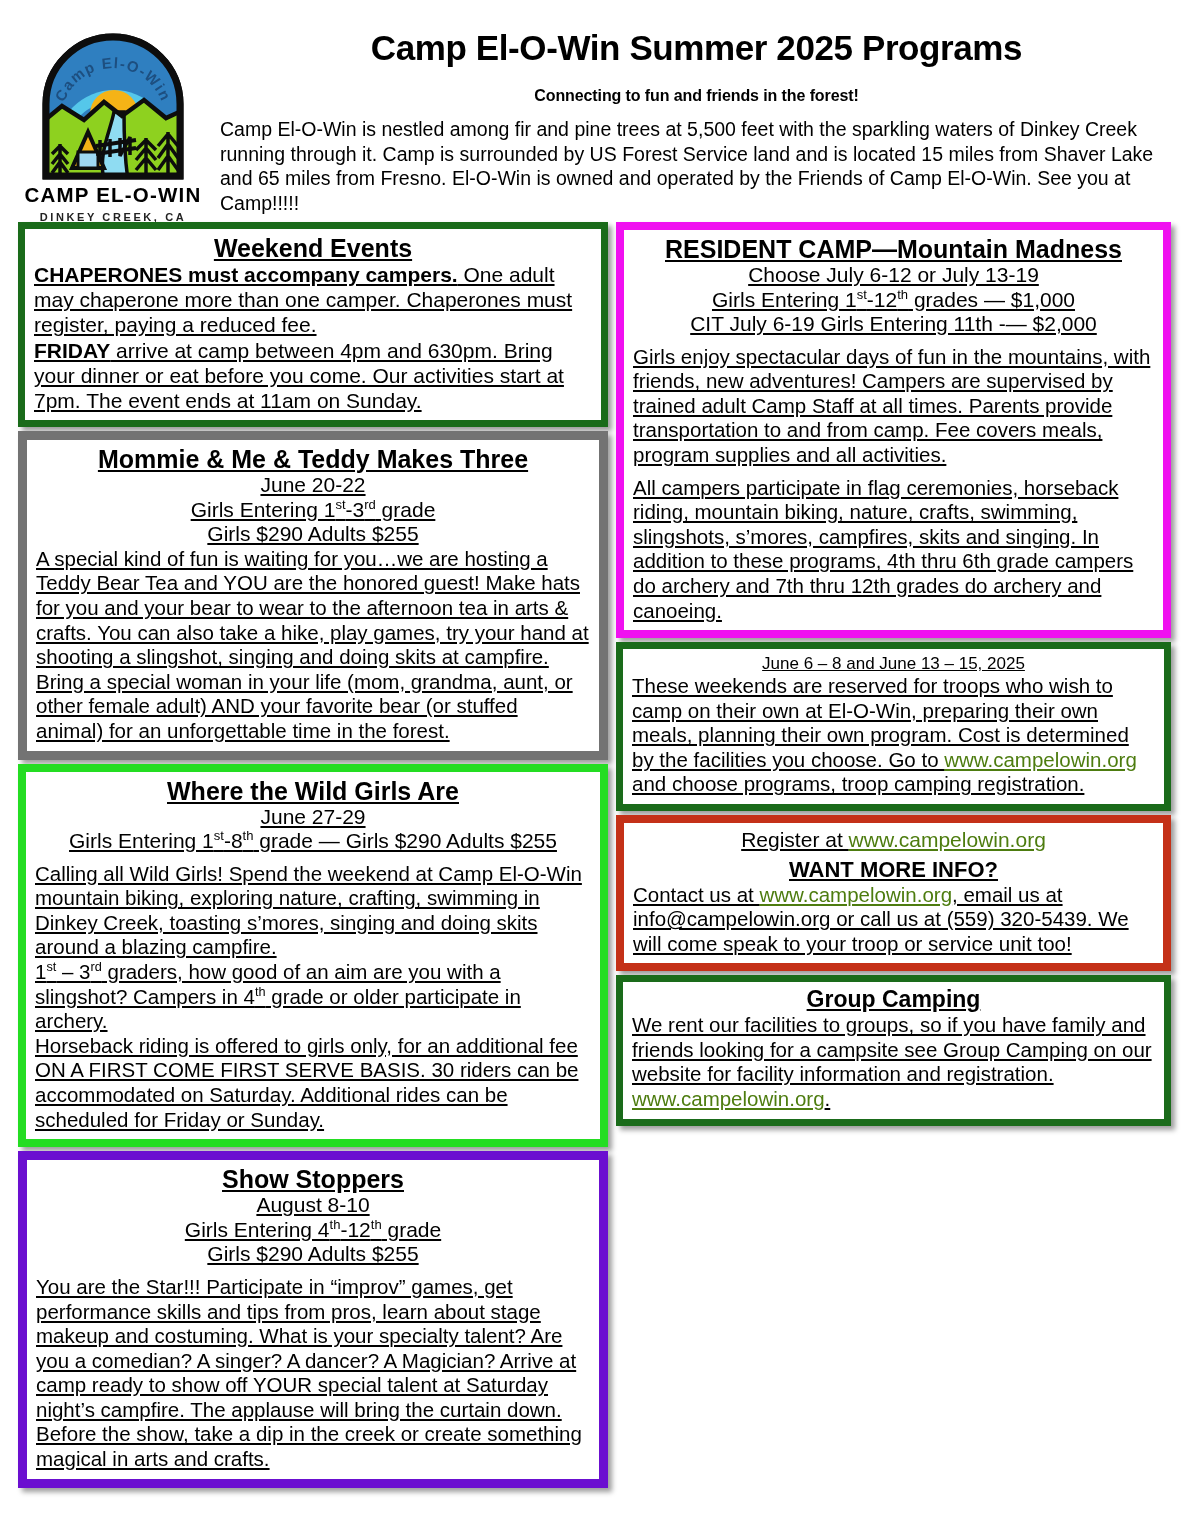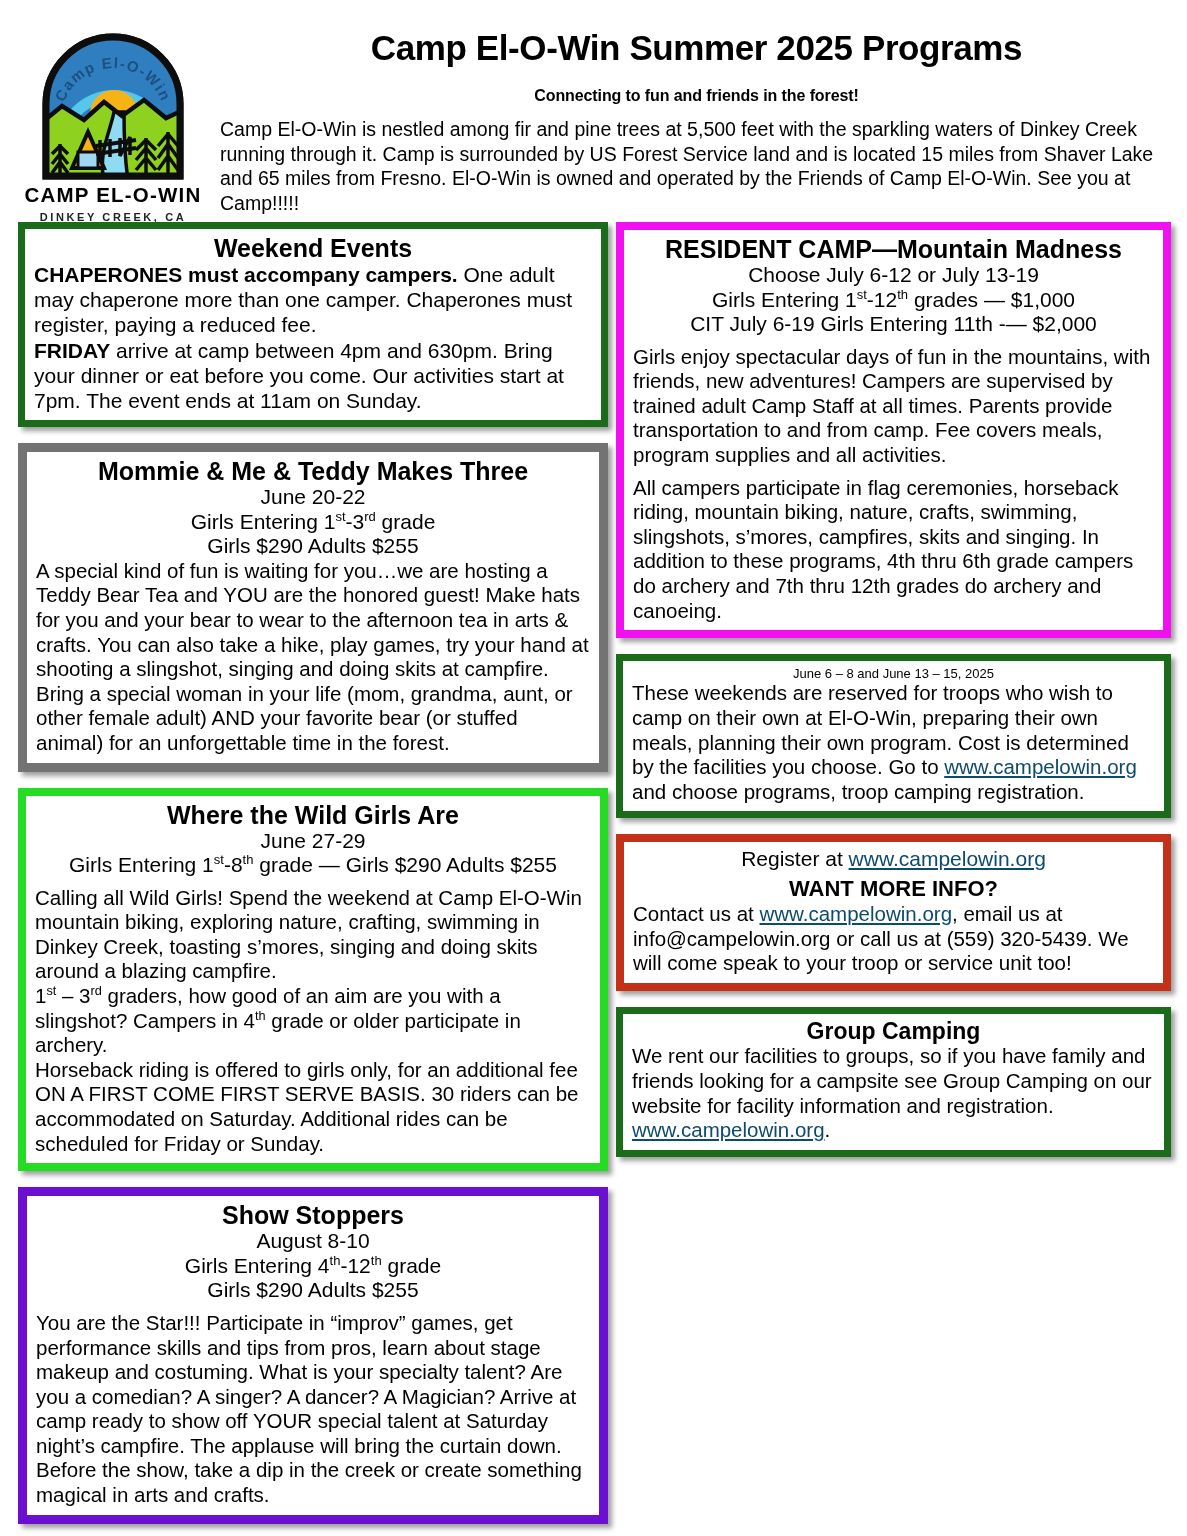--- a/index.html
+++ b/index.html
@@ -73,38 +73,39 @@
     padding: 0 16px 0 18px;
     gap: 0;
   }
   .col-left { width: 590px; flex: 0 0 590px; }
   .col-right { flex: 1; padding-left: 8px; }
 
   .panel {
     background: #fff;
     position: relative;
     box-shadow: 4px 4px 5px rgba(0,0,0,0.38);
-    margin-bottom: 16px;
+    margin-bottom: 4px;
+    text-decoration: underline;
   }
   .panel-inner {
     background: #fff;
     padding: 5px 9px 7px 9px;
   }
 
   .p-title {
     font-weight: bold;
     text-align: center;
     line-height: 1.12;
     margin: 0 0 0 0;
   }
   .p-center { text-align: center; line-height: 1.17; }
   .p-body { text-align: left; line-height: 1.2; margin: 0; }
   .p-body.spaced { margin-top: 8px; }
   sup { font-size: 0.62em; vertical-align: super; line-height: 0; }
-  .link { color: #0c4a6e; text-decoration: underline; }
+  .link { color: #4d7c0f; text-decoration: underline; }
 
   
   #panel-weekend { border: 7px solid #1a6b1a; }
   #panel-weekend .p-title { font-size: 25px; }
   #panel-weekend .p-body { font-size: 21px; }
 
   #panel-mommie { border: 9px solid #737373; }
   #panel-mommie .p-title { font-size: 25px; }
   #panel-mommie .p-center { font-size: 21px; }
   #panel-mommie .p-body { font-size: 20.5px; }
@@ -119,21 +120,21 @@
   #panel-show .p-center { font-size: 21px; }
   #panel-show .p-body { font-size: 20.5px; }
 
   #panel-resident { border: 8px solid #f010f0; }
   #panel-resident .p-title { font-size: 25px; }
   #panel-resident .p-center { font-size: 21px; }
   #panel-resident .p-body { font-size: 20.5px; }
 
   #panel-troop { border: 7px solid #1a6b1a; }
   #panel-troop .p-title { font-size: 23px; }
-  #panel-troop .p-center { font-size: 13px; }
+  #panel-troop .p-center { font-size: 17px; }
   #panel-troop .p-body { font-size: 20.5px; }
 
   #panel-registration { border: 8px solid #c43118; }
   #panel-registration .p-title { font-size: 33px; letter-spacing: 0.5px; }
   #panel-registration .p-center { font-size: 21px; }
   #panel-registration .p-body { font-size: 20.5px; }
   #panel-registration .p-sub { font-size: 22px; font-weight: bold; text-align:center; margin-top:4px;}
 
   #panel-group { border: 7px solid #1a6b1a; }
   #panel-group .p-title { font-size: 23px; }

